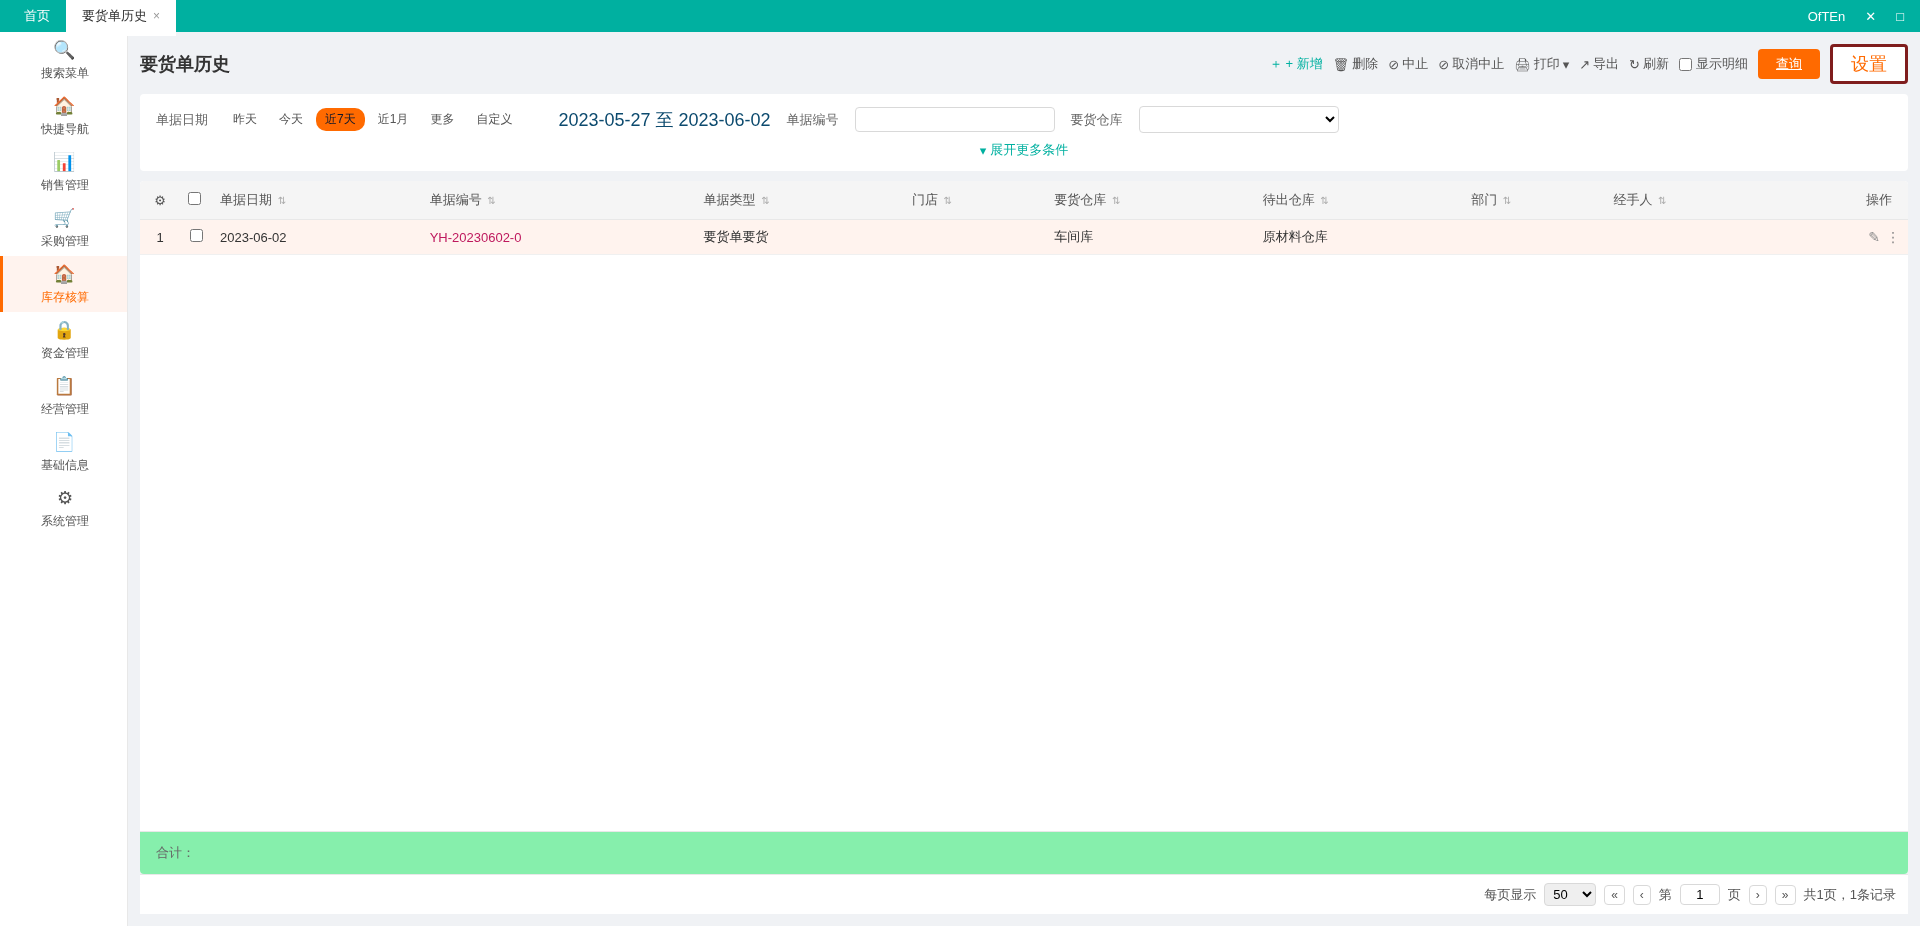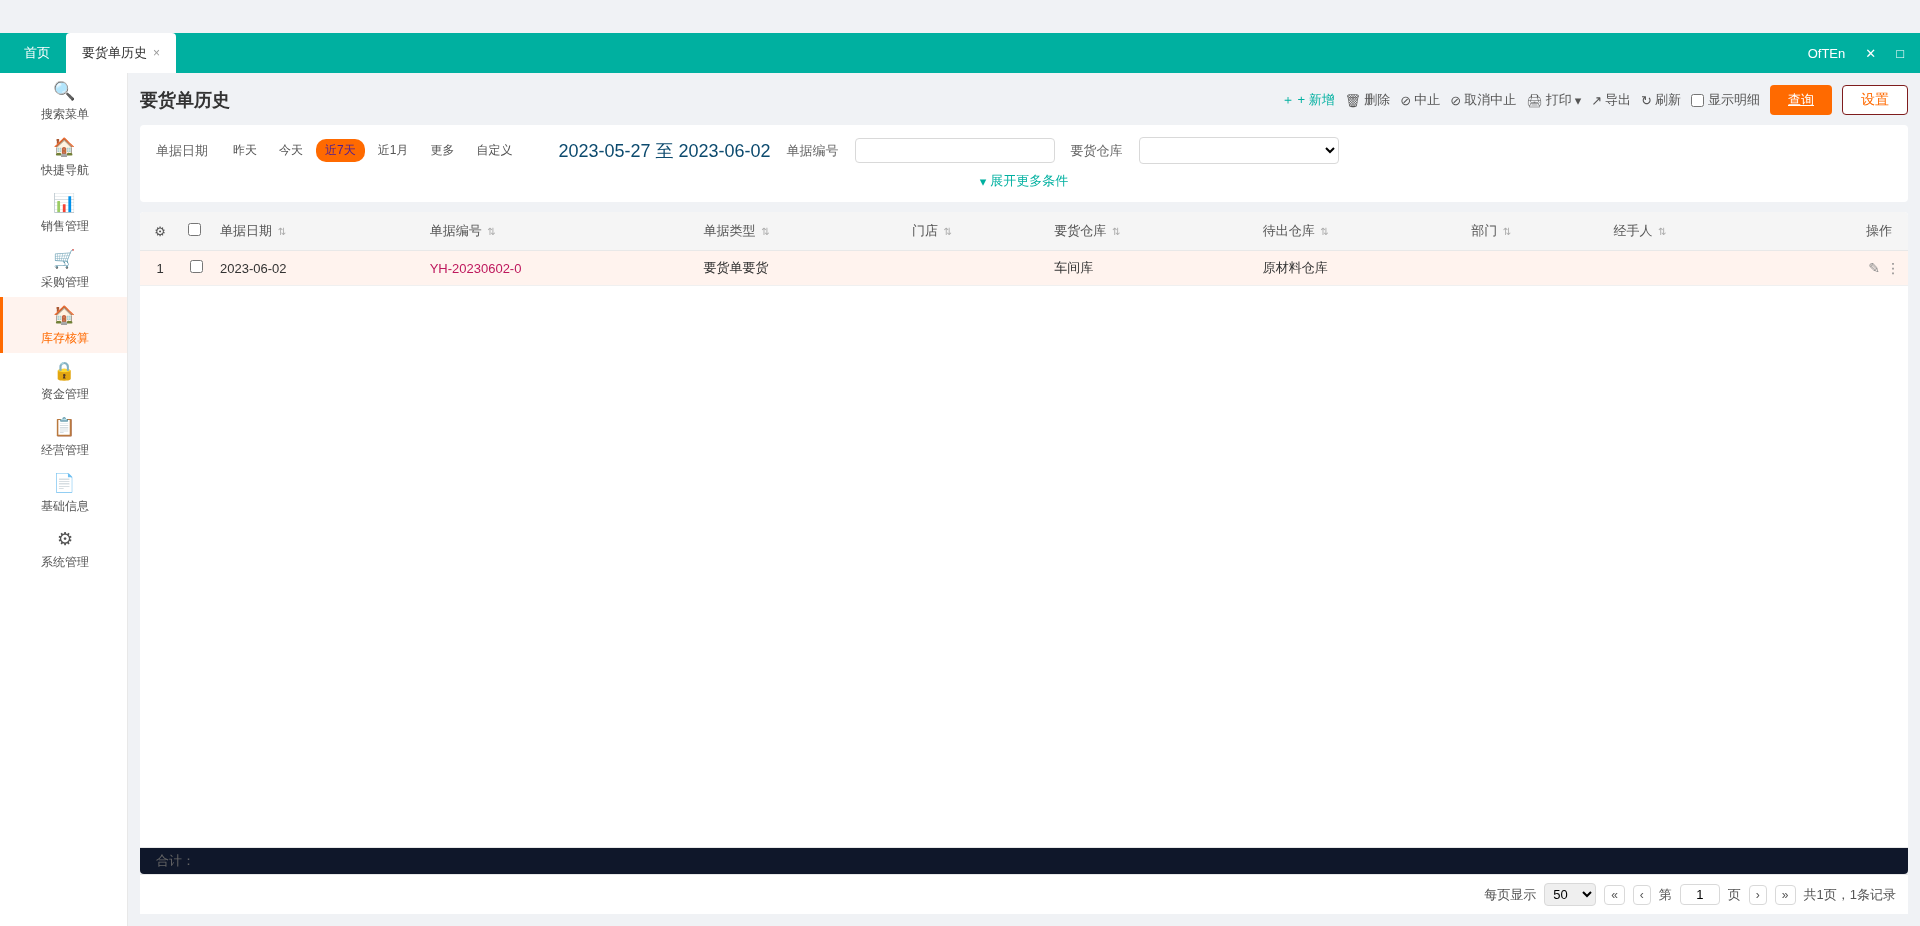--- a/index.html
+++ b/index.html
@@ -1,27 +1,26 @@
 <!DOCTYPE html>
 <html><head>
   <meta charset="utf-8">
   <style>
     * { box-sizing: border-box; margin: 0; padding: 0; font-family: 'Microsoft YaHei', Arial, sans-serif; font-size: 13px; }
     body { display: flex; flex-direction: column; height: 926px; overflow: hidden; background: #f0f2f5; }
 
     
     .top-bar {
-      height: 40px;
+      height: 32px;
       background: #00b0a0;
       display: flex;
       align-items: center;
       padding: 13px 8px;
       gap: 0;
       flex-shrink: 0;
-      margin-top: 33px;
     }
     .tab-item {
       height: 40px;
       padding: 0 16px;
       display: flex;
       align-items: center;
       cursor: pointer;
       color: #fff;
       font-size: 13px;
       white-space: nowrap;
@@ -129,25 +128,25 @@
       border: none;
       border-radius: 4px;
       padding: 6px 18px;
       cursor: pointer;
       font-size: 13px;
       text-decoration: underline;
     }
     .btn-secondary {
       background: #fff;
       color: #ff6a00;
-      border: 1px solid #7f1d1d;
+      border: 3px solid #7f1d1d;
       border-radius: 4px;
       padding: 5px 18px;
       cursor: pointer;
-      font-size: 14px;
+      font-size: 18px;
     }
     .display-detail {
       display: flex;
       align-items: center;
       gap: 4px;
       cursor: pointer;
       color: #555;
     }
     .display-detail input[type=checkbox] { cursor: pointer; }
 
@@ -170,21 +169,21 @@
     .date-btn {
       padding: 2px 8px;
       border-radius: 10px;
       cursor: pointer;
       font-size: 12px;
       color: #555;
       border: 1px solid transparent;
     }
     .date-btn.active {
       background: #ff6a00;
-      color: #4c1d95;
+      color: #0f172a;
     }
     .date-range { font-size: 18px; color: #0c4a6e; margin-left: 21px; }
     .filter-input {
       border: 1px solid #d9d9d9;
       border-radius: 4px;
       padding: 4px 8px;
       width: 200px;
       outline: none;
     }
     .filter-select-wrap {
@@ -245,24 +244,24 @@
     }
     .data-table tr.highlighted td { background: #fff3ee; }
     .row-num { color: #888; text-align: center; }
     .link-text { color: #be185d; cursor: pointer; }
     .action-icons { display: flex; gap: 6px; }
     .action-icon { cursor: pointer; color: #888; font-size: 14px; }
 
     
     .table-footer {
       border-top: 1px solid #e8e8e8;
-      padding: 4px 16px;
+      padding: 12px 16px;
       color: #666;
       font-size: 13px;
-      background: #0f172a;
+      background: #86efac;
       flex-shrink: 0;
     }
 
     
     .pagination-bar {
       display: flex;
       align-items: center;
       justify-content: flex-end;
       gap: 8px;
       padding: 8px 12px;

